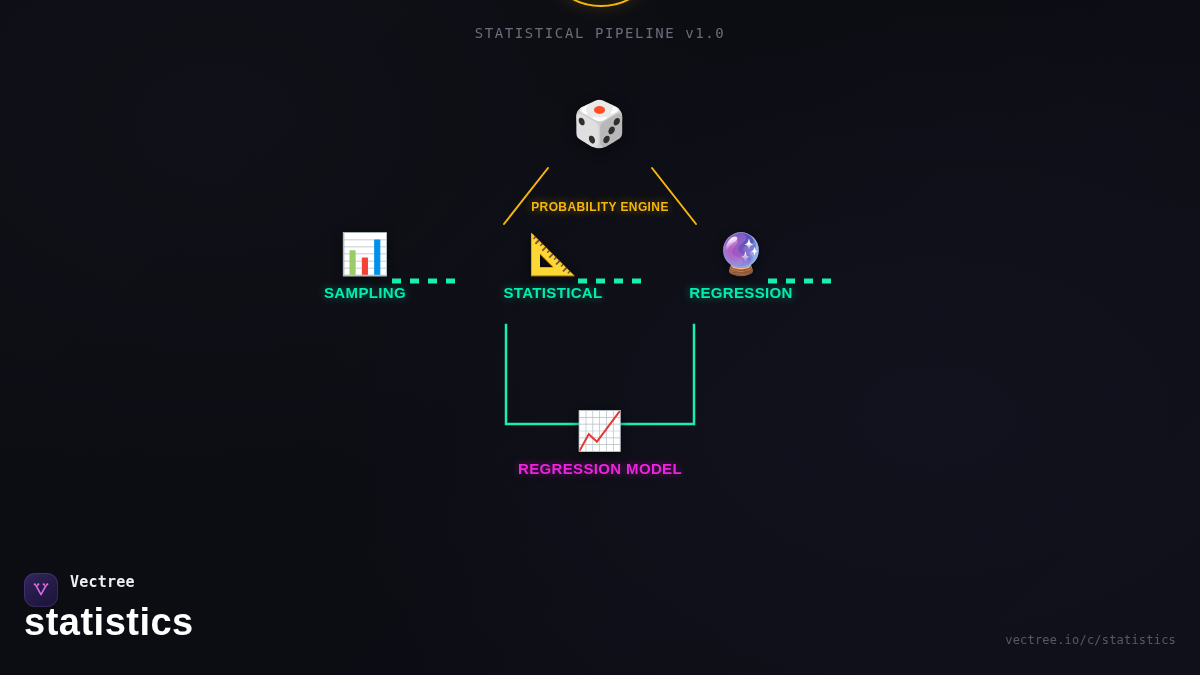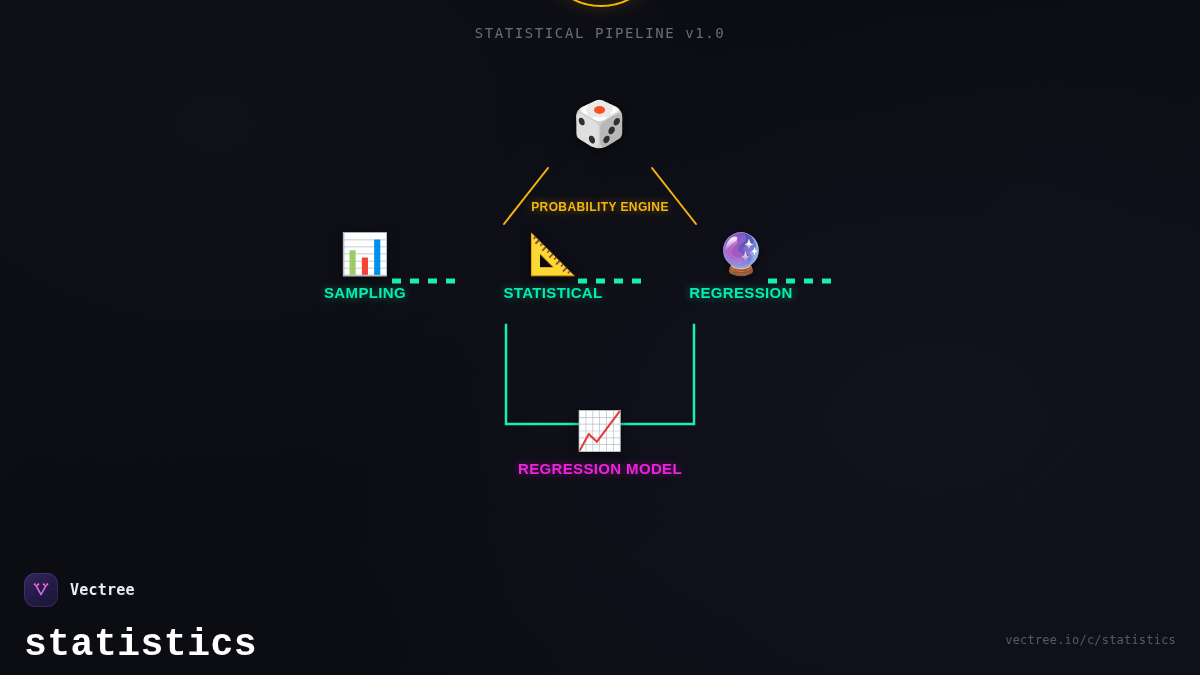--- a/index.html
+++ b/index.html
@@ -129,21 +129,21 @@
     position: absolute;
     left: 0; right: 0;
     bottom: 0;
     height: 120px;
   }
   .brand-row {
     position: absolute;
     left: 24px;
     top: 18px;
     display: flex;
-    align-items: center;
+    align-items: flex-start;
     gap: 12px;
   }
   .logo-tile {
     width: 34px;
     height: 34px;
     border-radius: 11px;
     background: linear-gradient(145deg, #33255e 0%, #241a46 55%, #1b1438 100%);
     box-shadow: inset 0 0 0 1px rgba(160,120,230,0.18);
     display: flex;
     align-items: center;
@@ -153,26 +153,25 @@
     font-family: "DejaVu Sans Mono", monospace;
     font-size: 15px;
     font-weight: bold;
     color: #eceef4;
     letter-spacing: 0.2px;
   }
   .page-slug {
     position: absolute;
     left: 24px;
     top: 46px;
-    font-family: Liberation Mono, monospace;
+    font-family: Liberation Sans, sans-serif;
     font-size: 38px;
     font-weight: bold;
     color: #ffffff;
     letter-spacing: 0.5px;
-    margin-top: 22px;
   }
   .footer-url {
     position: absolute;
     right: 24px;
     bottom: 28px;
     font-family: "DejaVu Sans Mono", monospace;
     font-size: 12px;
     color: #555a66;
     letter-spacing: 0.2px;
   }

